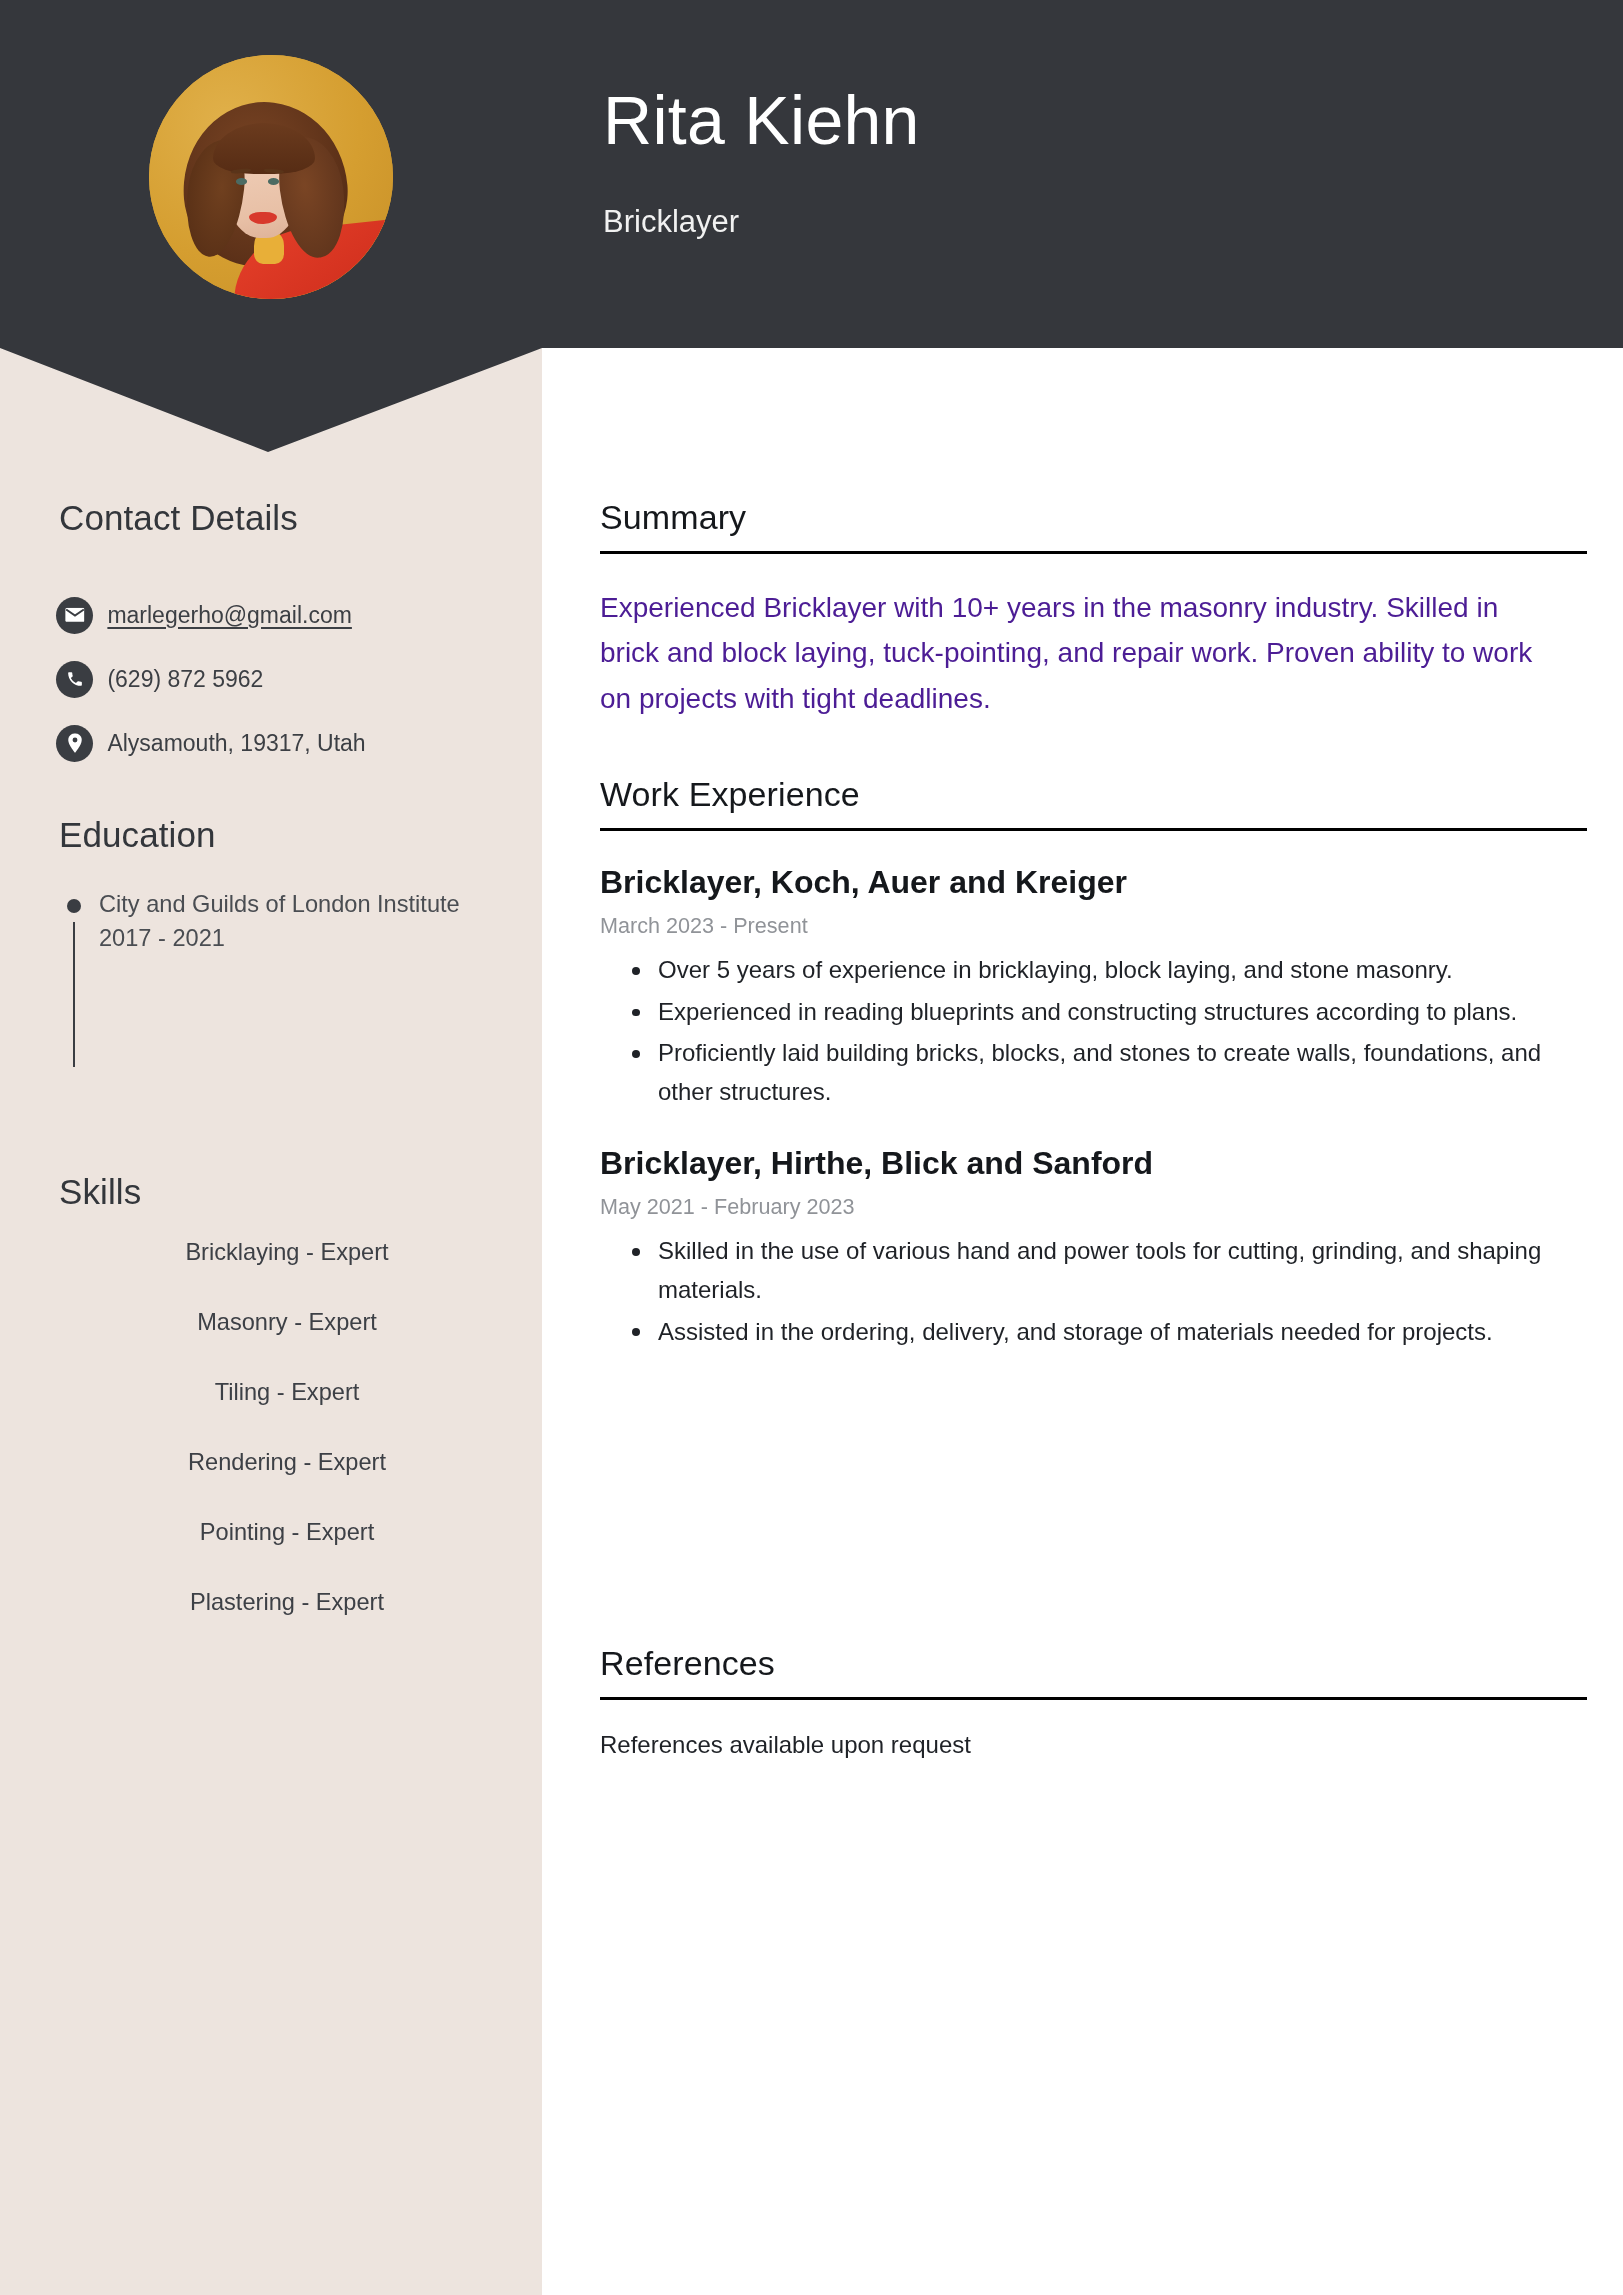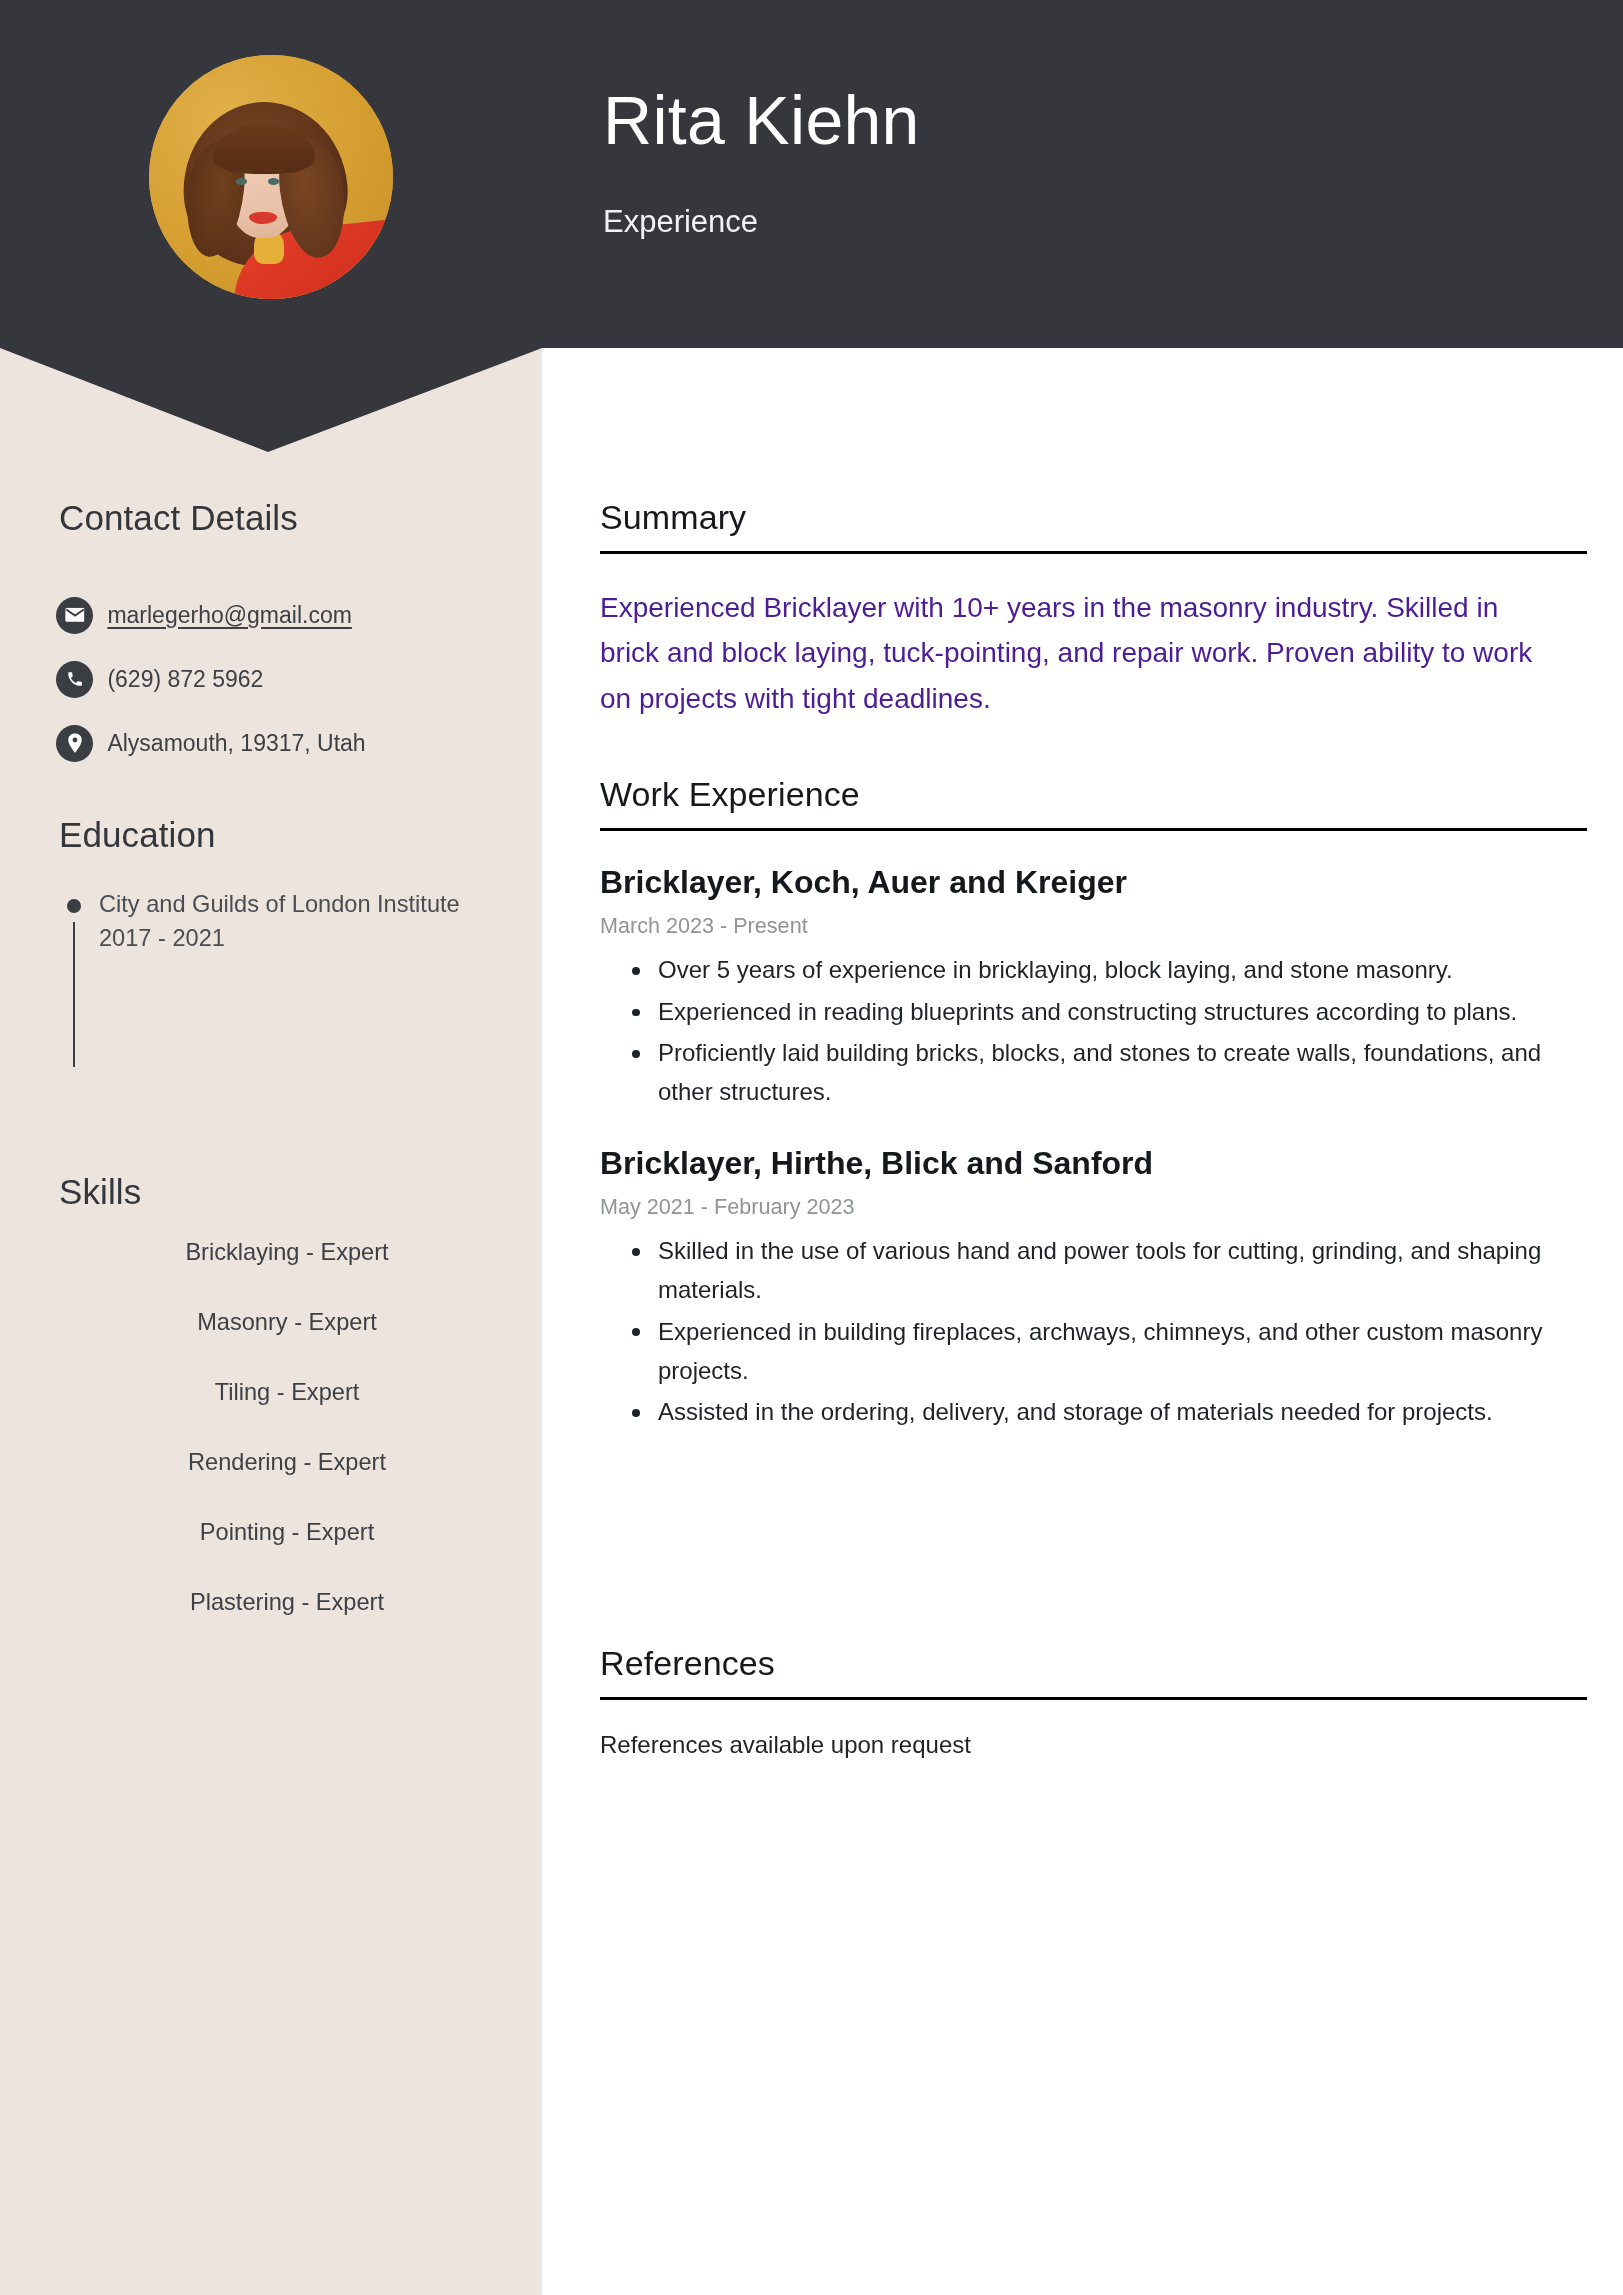--- a/index.html
+++ b/index.html
@@ -382,21 +382,21 @@
     <div class="hair-right"></div>
     <div class="fringe"></div>
     <div class="brow-l"></div>
     <div class="brow-r"></div>
     <div class="eye-l"></div>
     <div class="eye-r"></div>
     <div class="lips"></div>
   </div>
 
   <div class="name">Rita Kiehn</div>
-  <div class="job-title">Experience</div>
+  <div class="job-title">Bricklayer</div>
 
   <div class="side-h" id="h-contact">Contact Details</div>
 
   <div class="contact-list">
 
     <div class="contact-row">
       <span class="cicon">
         <svg width="19.6" height="14.4" viewBox="0 0 30 22" aria-hidden="true">
           <rect x="0" y="0" width="30" height="22" rx="3" fill="#ffffff"></rect>
           <path d="M1.5 2.5 L15 12 L28.5 2.5" fill="none" stroke="#3A3D42" stroke-width="3"></path>
@@ -468,21 +468,20 @@
           <li>Experienced in reading blueprints and constructing structures according to plans.</li>
           <li>Proficiently laid building bricks, blocks, and stones to create walls, foundations, and other structures.</li>
         </ul>
       </div>
 
       <div class="job">
         <div class="job-h">Bricklayer, Hirthe, Blick and Sanford</div>
         <div class="job-dates">May 2021 - February 2023</div>
         <ul class="job-bullets">
           <li>Skilled in the use of various hand and power tools for cutting, grinding, and shaping materials.</li>
-          <li>Experienced in building fireplaces, archways, chimneys, and other custom masonry projects.</li>
           <li>Assisted in the ordering, delivery, and storage of materials needed for projects.</li>
         </ul>
       </div>
     </div>
 
     <div class="sec" id="sec-refs">
       <div class="sec-head">References</div>
       <div class="sec-rule"></div>
       <p class="refs-p">References available upon request</p>
     </div>

